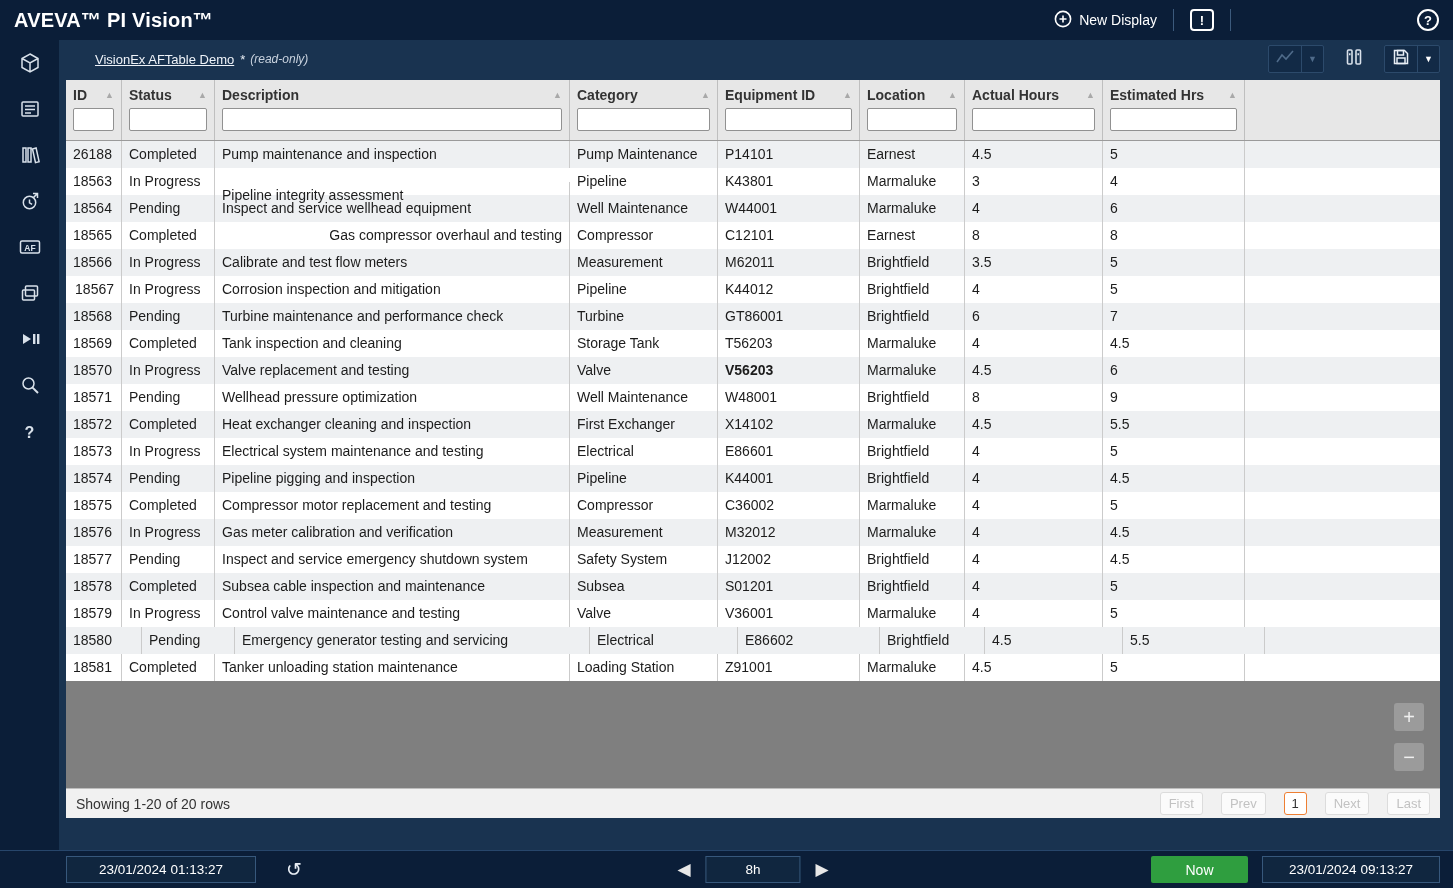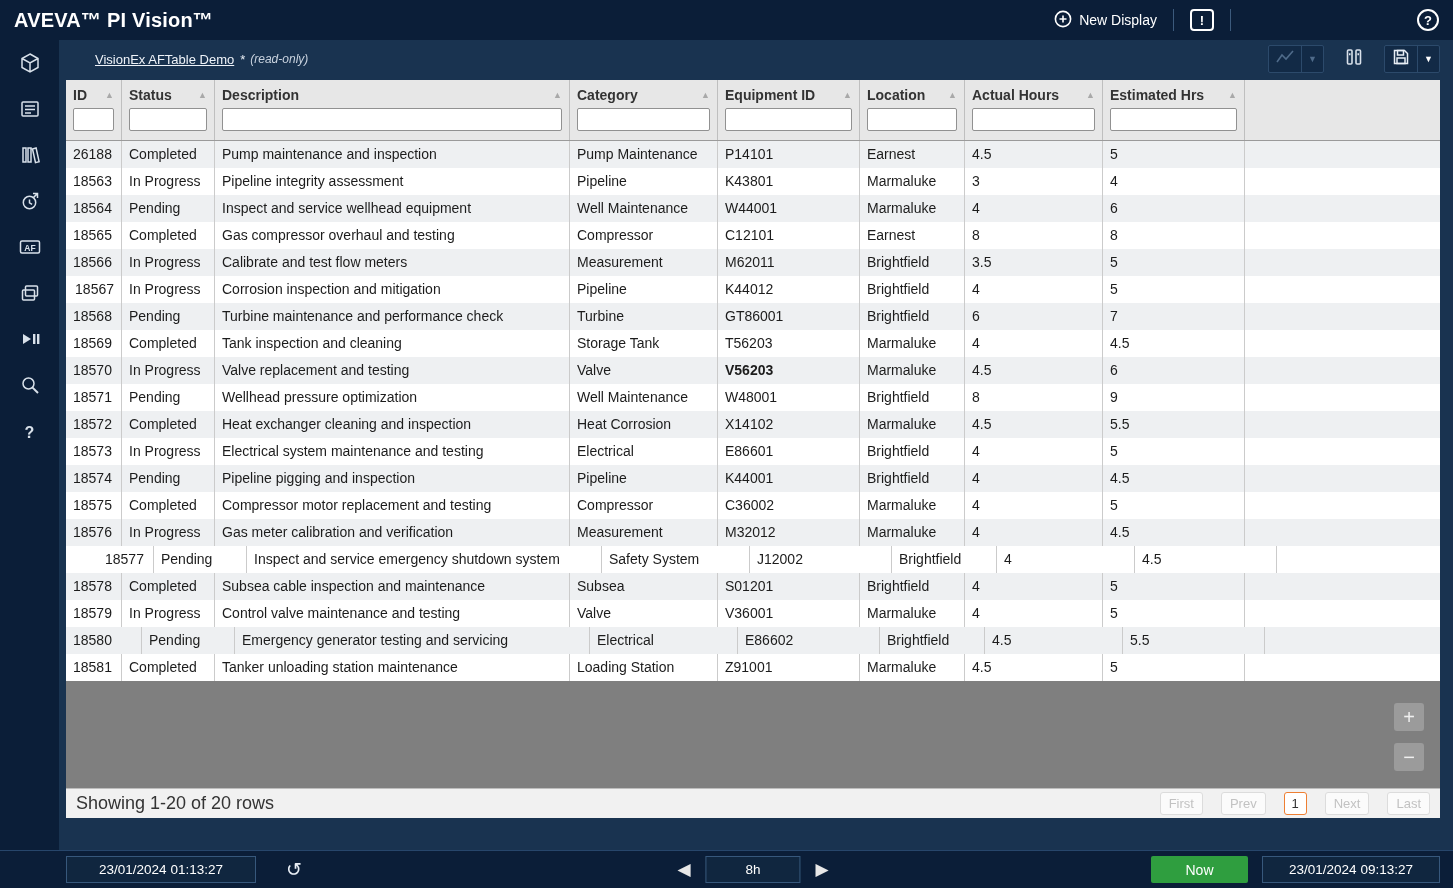--- a/index.html
+++ b/index.html
@@ -103,21 +103,21 @@
     display: flex; align-items: center; justify-content: center;
     font-size: 20px; cursor: pointer;
   }
   .zoom-plus { top: 22px; }
   .zoom-minus { top: 62px; }
 
   .tfooter {
     height: 30px; background: #f1f1f1; border-top: 1px solid #bdbdbd;
     display: flex; align-items: center; padding: 0 10px; flex: none;
   }
-  .summary { font-size: 18px; color: #333; }
+  .summary { font-size: 14px; color: #333; }
   .pagination { margin-left: auto; display: flex; gap: 18px; align-items: center; }
   .page-btn {
     height: 23px; padding: 0 8px; background: #fbfbfb;
     border: 1px solid #dcdcdc; border-radius: 3px; color: #c2c2c2;
     font-size: 13px; display: flex; align-items: center; cursor: pointer;
   }
   .page-btn.current {
     background: #fff; border: 1px solid var(--page-active, #ee7f33);
     color: #333; min-width: 23px; justify-content: center; padding: 0 6px;
   }
@@ -334,21 +334,21 @@
               <div class="td" style="width: 148px;">Pump Maintenance</div>
               <div class="td" style="width: 142px;">P14101</div>
               <div class="td" style="width: 105px;">Earnest</div>
               <div class="td" style="width: 138px;">4.5</div>
               <div class="td" style="width: 142px;">5</div>
               <div class="td fill"></div>
             </div>
             <div class="tr">
               <div class="td" style="width: 56px;">18563</div>
               <div class="td" style="width: 93px;">In Progress</div>
-              <div class="td" style="width: 355px;">Pipeline integrity assessment</div>
+              <div class="td" style="width: 355px; margin-top: 14px;">Pipeline integrity assessment</div>
               <div class="td" style="width: 148px;">Pipeline</div>
               <div class="td" style="width: 142px;">K43801</div>
               <div class="td" style="width: 105px;">Marmaluke</div>
               <div class="td" style="width: 138px;">3</div>
               <div class="td" style="width: 142px;">4</div>
               <div class="td fill"></div>
             </div>
             <div class="tr">
               <div class="td" style="width: 56px;">18564</div>
               <div class="td" style="width: 93px;">Pending</div>
@@ -356,21 +356,21 @@
               <div class="td" style="width: 148px;">Well Maintenance</div>
               <div class="td" style="width: 142px;">W44001</div>
               <div class="td" style="width: 105px;">Marmaluke</div>
               <div class="td" style="width: 138px;">4</div>
               <div class="td" style="width: 142px;">6</div>
               <div class="td fill"></div>
             </div>
             <div class="tr">
               <div class="td" style="width: 56px;">18565</div>
               <div class="td" style="width: 93px;">Completed</div>
-              <div class="td" style="width: 355px;">Gas compressor overhaul and testing</div>
+              <div class="td" style="width: 355px; text-align: right;">Gas compressor overhaul and testing</div>
               <div class="td" style="width: 148px;">Compressor</div>
               <div class="td" style="width: 142px;">C12101</div>
               <div class="td" style="width: 105px;">Earnest</div>
               <div class="td" style="width: 138px;">8</div>
               <div class="td" style="width: 142px;">8</div>
               <div class="td fill"></div>
             </div>
             <div class="tr">
               <div class="td" style="width: 56px;">18566</div>
               <div class="td" style="width: 93px;">In Progress</div>
@@ -434,21 +434,21 @@
               <div class="td" style="width: 142px;">W48001</div>
               <div class="td" style="width: 105px;">Brightfield</div>
               <div class="td" style="width: 138px;">8</div>
               <div class="td" style="width: 142px;">9</div>
               <div class="td fill"></div>
             </div>
             <div class="tr">
               <div class="td" style="width: 56px;">18572</div>
               <div class="td" style="width: 93px;">Completed</div>
               <div class="td" style="width: 355px;">Heat exchanger cleaning and inspection</div>
-              <div class="td" style="width: 148px;">Heat Corrosion</div>
+              <div class="td" style="width: 148px;">First Exchanger</div>
               <div class="td" style="width: 142px;">X14102</div>
               <div class="td" style="width: 105px;">Marmaluke</div>
               <div class="td" style="width: 138px;">4.5</div>
               <div class="td" style="width: 142px;">5.5</div>
               <div class="td fill"></div>
             </div>
             <div class="tr">
               <div class="td" style="width: 56px;">18573</div>
               <div class="td" style="width: 93px;">In Progress</div>
               <div class="td" style="width: 355px;">Electrical system maintenance and testing</div>
@@ -486,21 +486,21 @@
               <div class="td" style="width: 93px;">In Progress</div>
               <div class="td" style="width: 355px;">Gas meter calibration and verification</div>
               <div class="td" style="width: 148px;">Measurement</div>
               <div class="td" style="width: 142px;">M32012</div>
               <div class="td" style="width: 105px;">Marmaluke</div>
               <div class="td" style="width: 138px;">4</div>
               <div class="td" style="width: 142px;">4.5</div>
               <div class="td fill"></div>
             </div>
             <div class="tr">
-              <div class="td" style="width: 56px; margin-left: 32px;">18577</div>
+              <div class="td" style="width: 56px;">18577</div>
               <div class="td" style="width: 93px;">Pending</div>
               <div class="td" style="width: 355px;">Inspect and service emergency shutdown system</div>
               <div class="td" style="width: 148px;">Safety System</div>
               <div class="td" style="width: 142px;">J12002</div>
               <div class="td" style="width: 105px;">Brightfield</div>
               <div class="td" style="width: 138px;">4</div>
               <div class="td" style="width: 142px;">4.5</div>
               <div class="td fill"></div>
             </div>
             <div class="tr">

